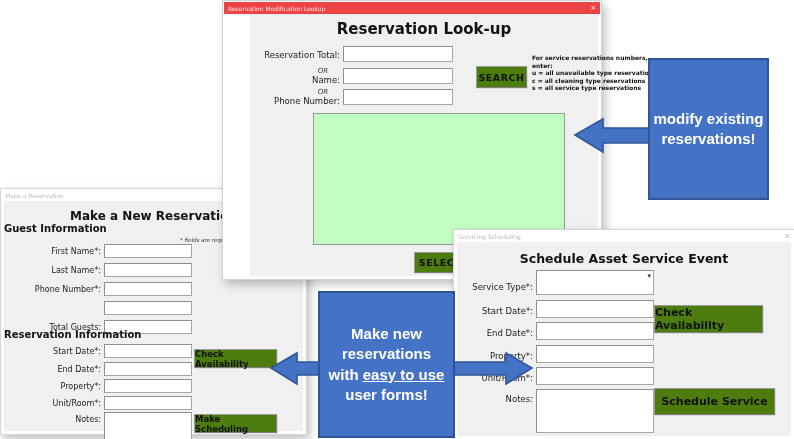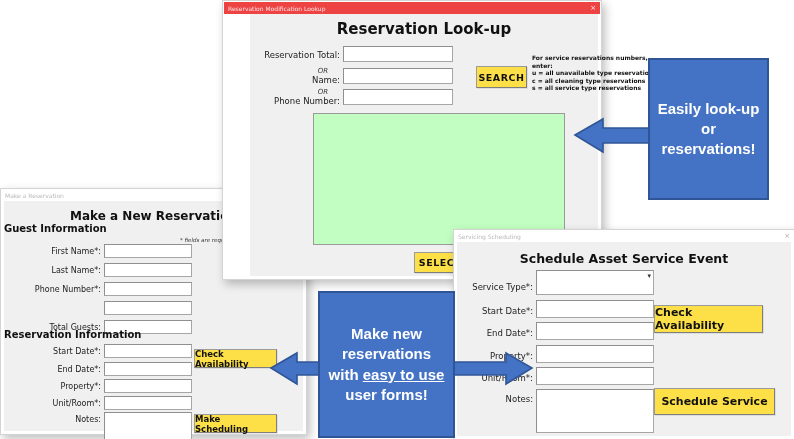--- a/index.html
+++ b/index.html
@@ -30,21 +30,21 @@
   .dlg-title{position:absolute;left:0;right:0;text-align:center;font-weight:bold;color:#111;}
   .section-title{position:absolute;left:0;right:0;text-align:left;font-weight:bold;font-size:10px;color:#111;}
   .lbl{position:absolute;text-align:right;font-size:8px;color:#222;white-space:nowrap;}
   .or{position:absolute;text-align:right;font-size:7px;font-style:italic;color:#333;white-space:nowrap;}
   .inp{
     position:absolute;background:#fff;border:1px solid #a6a6a6;
     border-top-color:#8f8f8f;border-left-color:#8f8f8f;
     box-sizing:border-box;font-size:9px;padding:0 2px;
   }
   .btn{
-    position:absolute;background:#fde047;border:1px solid #9b9b9b;
+    position:absolute;background:#4d7c0f;border:1px solid #9b9b9b;
     border-right-color:#7e7e7e;border-bottom-color:#7e7e7e;
     box-sizing:border-box;display:flex;align-items:center;justify-content:center;
     font-weight:bold;color:#111;cursor:pointer;box-shadow:1px 1px 0 rgba(0,0,0,0.08);
   }
   .note{position:absolute;font-size:5.5px;font-style:italic;color:#333;white-space:nowrap;}
   .help{position:absolute;font-size:6px;font-weight:bold;color:#111;line-height:7.5px;white-space:nowrap;}
   .listbox{position:absolute;background:#c2fec2;border:1px solid #9a9a9a;box-sizing:border-box;}
   .combo-arrow{position:absolute;right:2px;top:2px;font-size:7px;color:#333;line-height:1;}
   .callout{
     position:absolute;background:#4472c4;border:2px solid #2f5597;box-sizing:border-box;
@@ -156,21 +156,21 @@
     <input class="inp" style="left: 79px; top: 125px; width: 118px; height: 18px;">
     <div class="lbl" style="left:0;width:76px;top:152px;font-size:8.5px;">Notes:</div>
     <textarea class="inp" style="left: 79px; top: 147px; width: 118px; height: 44px; resize: none;"></textarea>
 
     <div class="btn" style="left:197px;top:63px;width:109px;height:28px;font-size:11px;">Check Availability</div>
     <div class="btn" style="left:197px;top:146px;width:121px;height:27px;font-size:11px;">Schedule Service</div>
   </div>
 </div>
 
 <div class="callout" style="left:648px;top:58px;width:121px;height:142px;">
-  <div>Easily look-up or</div>
+  <div>modify existing</div>
   <div>reservations!</div>
 </div>
 
 <div class="callout" style="left:318px;top:291px;width:137px;height:147px;">
   <div>Make new</div>
   <div>reservations</div>
   <div><span>with&nbsp;</span><span class="ul">easy to use</span></div>
   <div>user forms!</div>
 </div>
 

